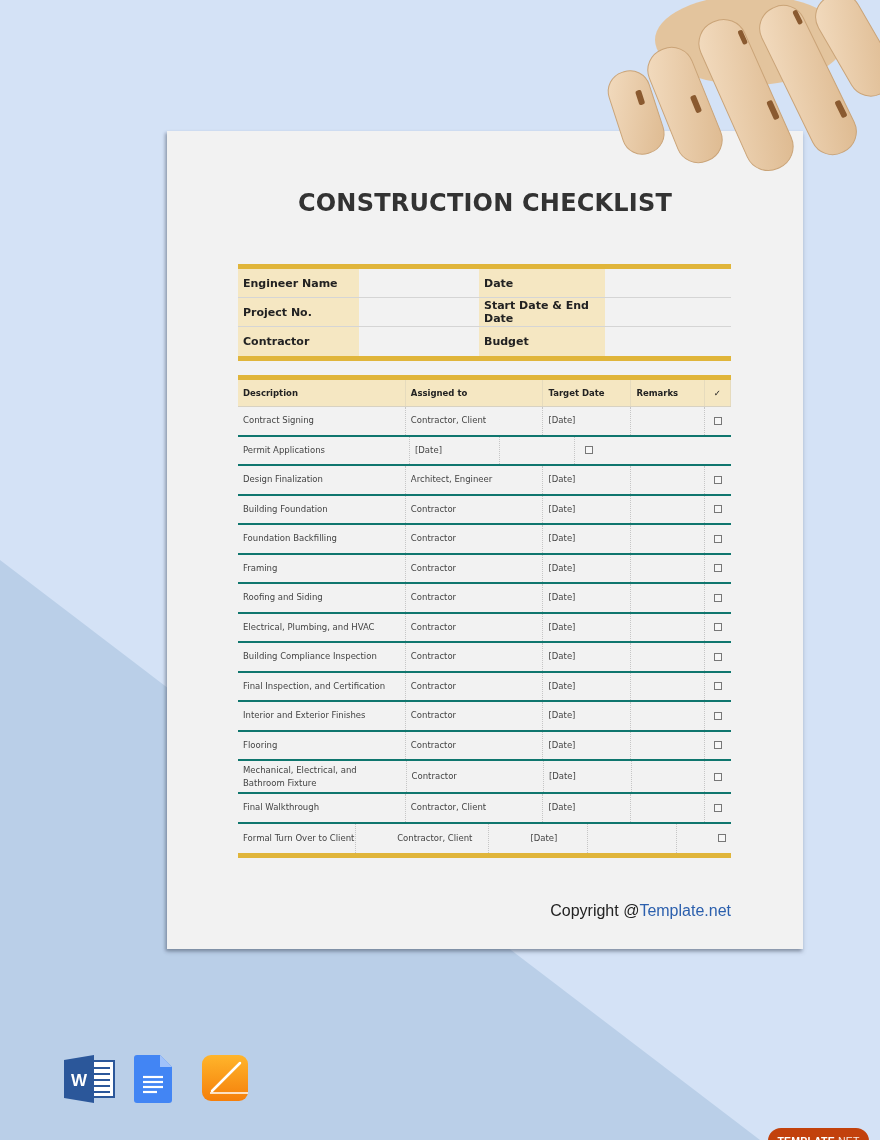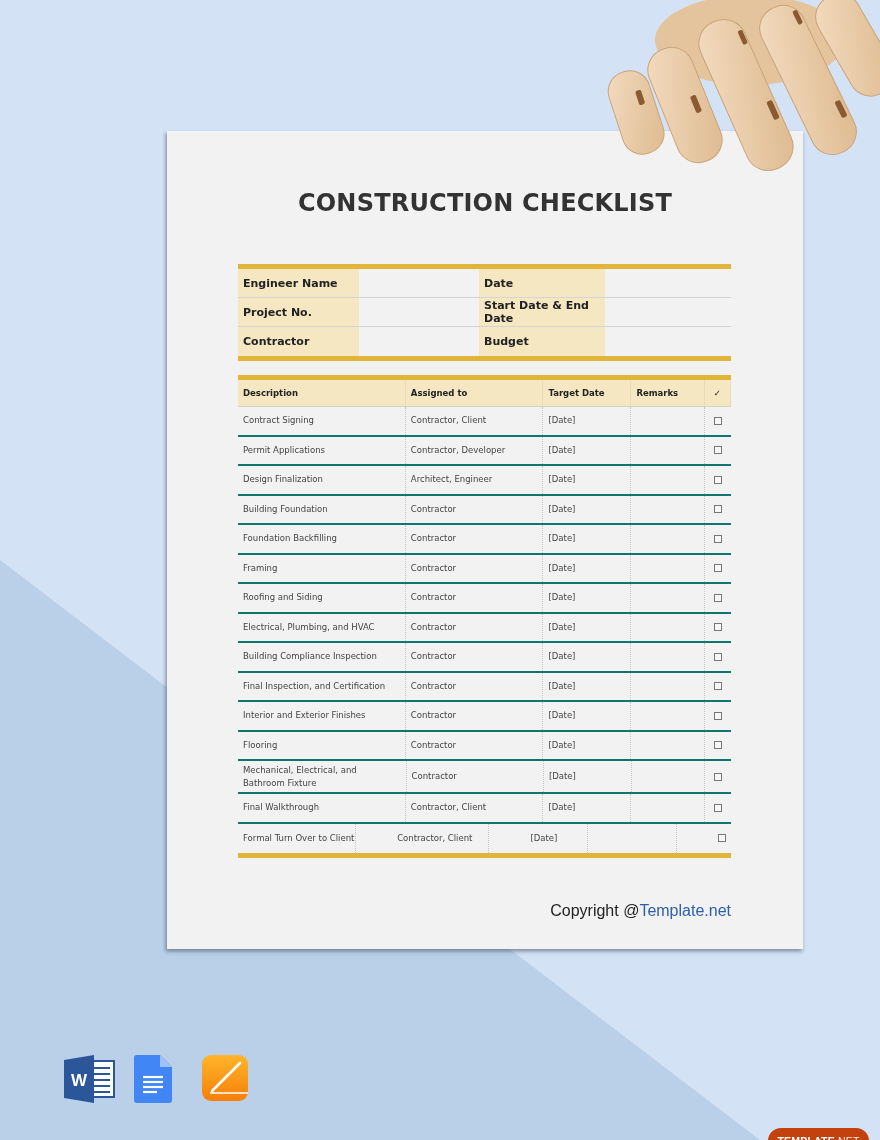--- a/index.html
+++ b/index.html
@@ -147,21 +147,20 @@
           <div class="ct-cell c1">Contract Signing</div>
           <div class="ct-cell c2">Contractor, Client</div>
           <div class="ct-cell c3">[Date]</div>
           <div class="ct-cell c4"></div>
           <div class="ct-cell c5">
             <span class="checkbox"></span>
           </div>
         </div>
         <div class="ct-row body">
           <div class="ct-cell c1">Permit Applications</div>
-          <div class="ct-cell c2">Contractor, Developer</div>
           <div class="ct-cell c3">[Date]</div>
           <div class="ct-cell c4"></div>
           <div class="ct-cell c5">
             <span class="checkbox"></span>
           </div>
         </div>
         <div class="ct-row body">
           <div class="ct-cell c1">Design Finalization</div>
           <div class="ct-cell c2">Architect, Engineer</div>
           <div class="ct-cell c3">[Date]</div>

